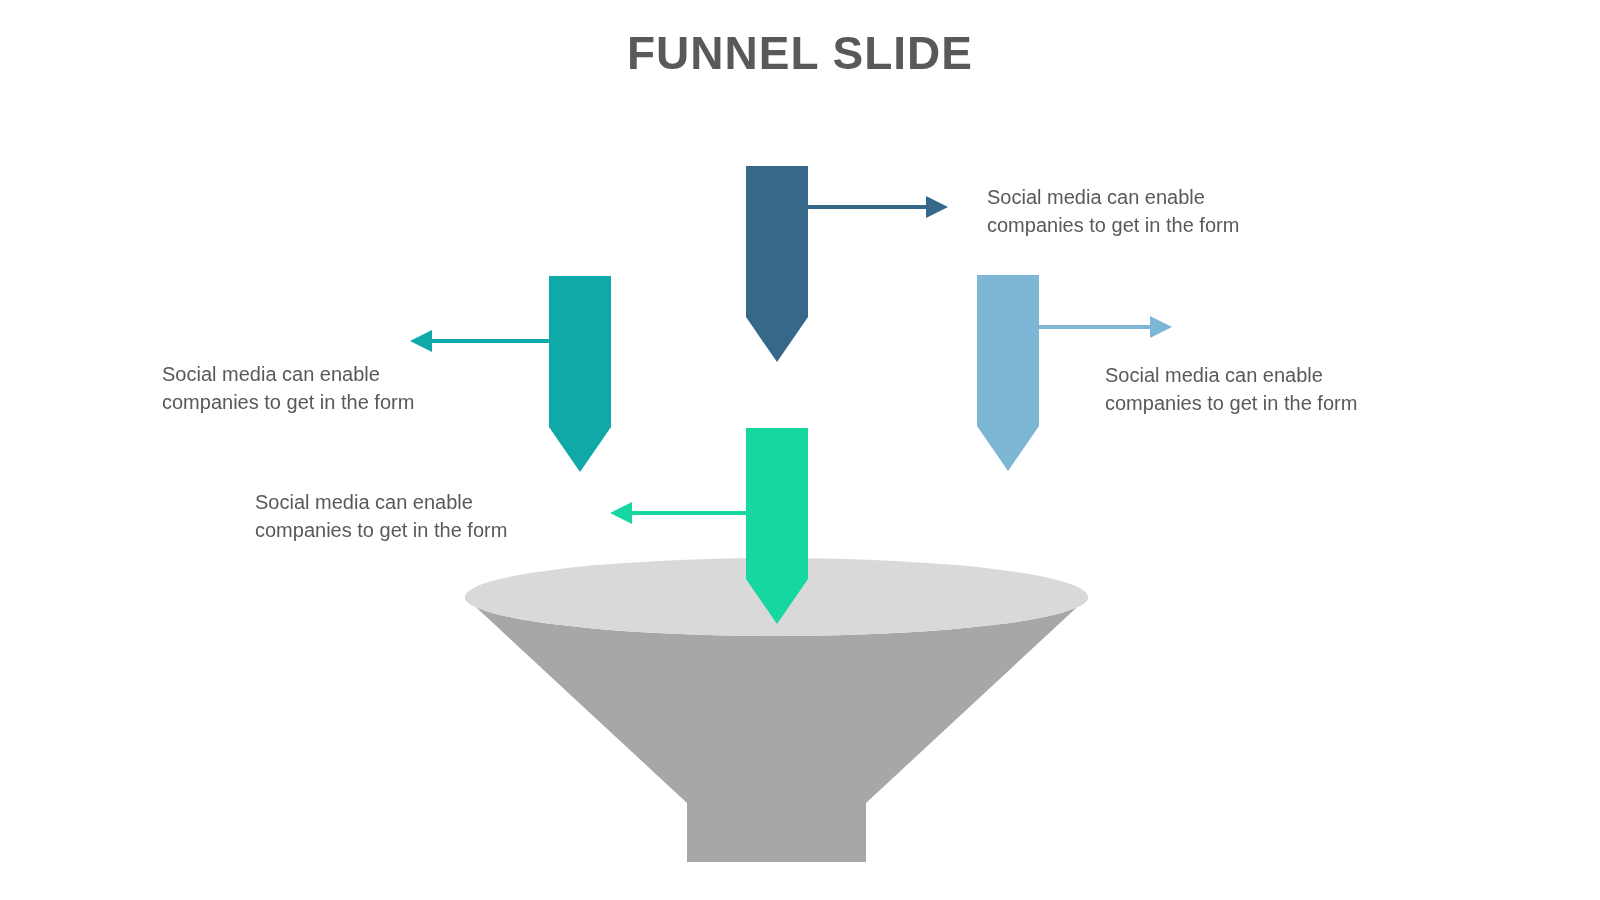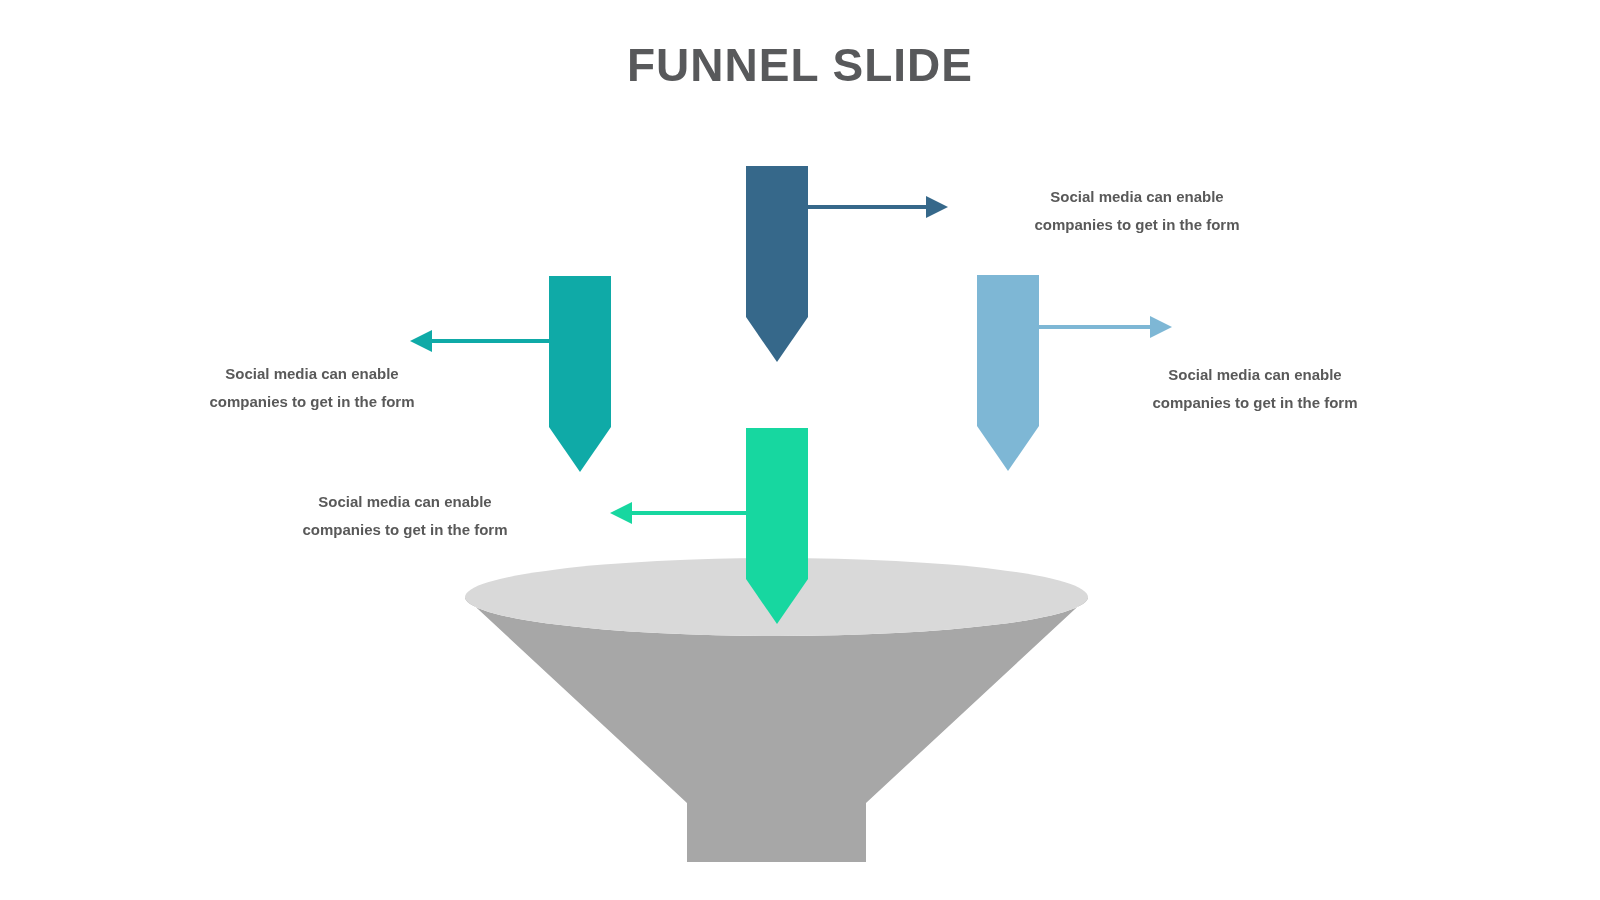--- a/index.html
+++ b/index.html
@@ -13,42 +13,40 @@
     width: 1600px;
     height: 900px;
     background: #ffffff;
     overflow: hidden;
   }
   .slide-title {
     position: absolute;
     top: 22px;
     left: 0;
     right: 0;
-    margin: 16px;
+    margin: 4px;
     text-align: center;
     font-size: 46px;
     font-weight: 700;
     letter-spacing: 1px;
     color: var(--title-color, #58595B);
   }
   .diagram-svg {
     position: absolute;
     top: 0;
     left: 0;
     width: 1600px;
     height: 900px;
   }
   .label {
     position: absolute;
     width: 300px;
-    text-align: center;
-    font-size: 15px;
+    font-size: 20px;
     line-height: 28px;
     color: var(--label-color, #595959);
-    font-weight: bold;
   }
   .label span { display: block; }
   .label-top-right  { top: 183px; left: 987px;  }
   .label-left       { top: 360px; left: 162px;  }
   .label-bottom-left{ top: 488px; left: 255px;  }
   .label-right      { top: 361px; left: 1105px; }
 </style>
 </head>
 <body>
 

